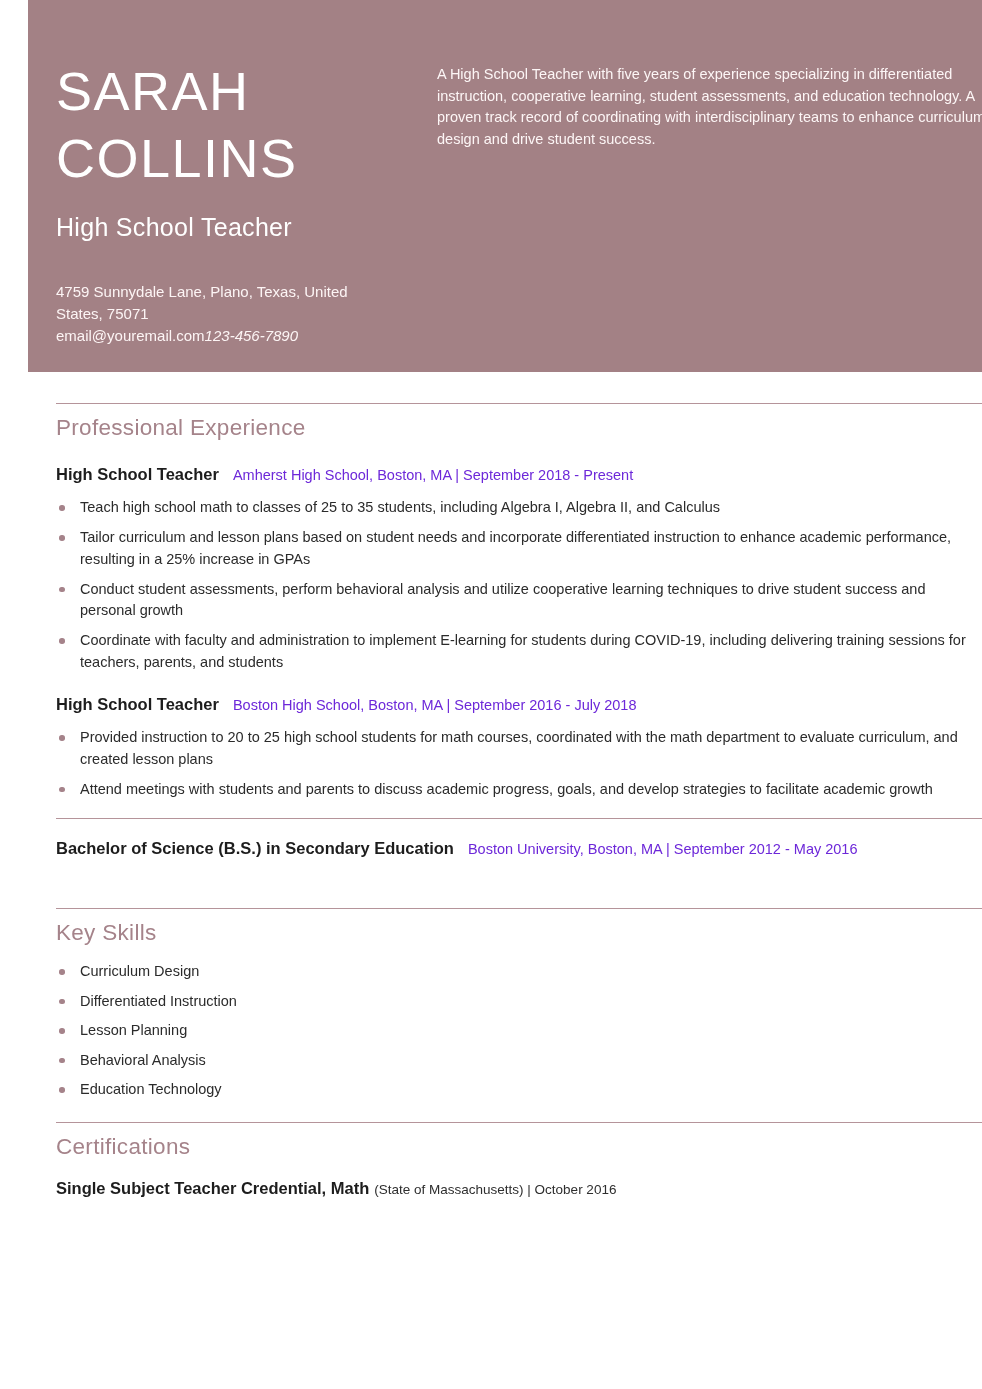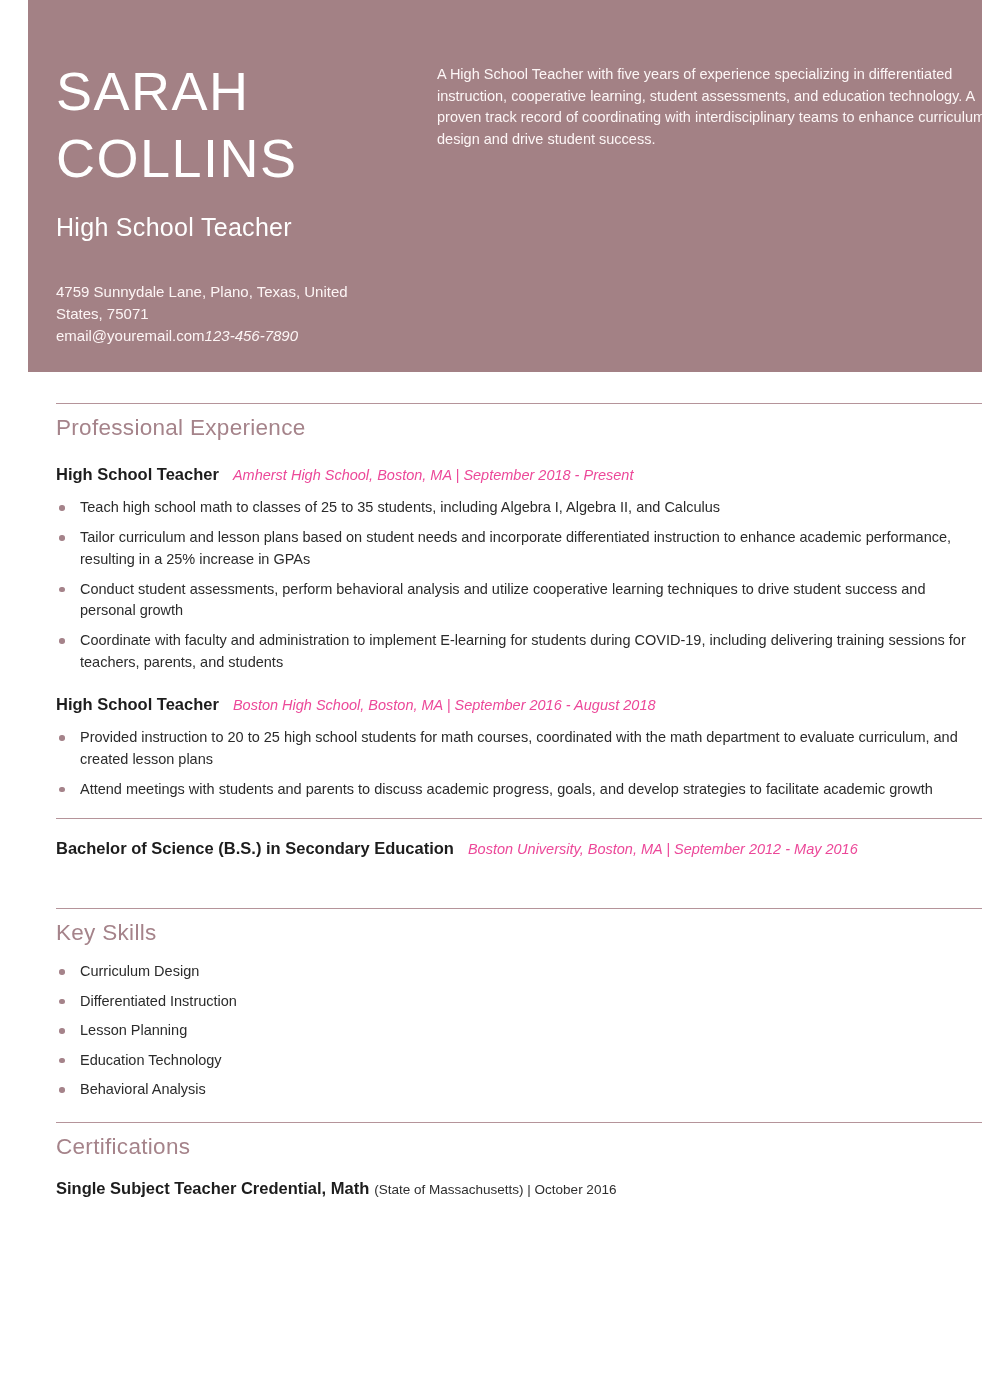--- a/index.html
+++ b/index.html
@@ -89,23 +89,22 @@
 
   .job-header { margin-top: 21px; line-height: 21px; }
   .entry-title {
     font-size: 16.5px;
     font-weight: 700;
     color: #1d1d1d;
   }
   .entry-meta {
     font-size: 14.5px;
     font-weight: 400;
-    color: #ec4899;
+    color: #6d28d9;
     margin-left: 14px;
-    font-style: italic;
   }
   .entry-meta-small {
     font-size: 13.5px;
     font-weight: 400;
     color: #2e2e2e;
     margin-left: 5px;
   }
 
   ul.bullets {
     list-style: none;
@@ -189,21 +188,21 @@
         <span class="entry-title">High School Teacher</span><span class="entry-meta">Amherst High School, Boston, MA | September 2018 - Present</span>
       </div>
       <ul class="bullets">
         <li>Teach high school math to classes of 25 to 35 students, including Algebra I, Algebra II, and Calculus</li>
         <li>Tailor curriculum and lesson plans based on student needs and incorporate differentiated instruction to enhance academic performance, resulting in a 25% increase in GPAs</li>
         <li>Conduct student assessments, perform behavioral analysis and utilize cooperative learning techniques to drive student success and personal growth</li>
         <li>Coordinate with faculty and administration to implement E-learning for students during COVID-19, including delivering training sessions for teachers, parents, and students</li>
       </ul>
 
       <div class="job-header">
-        <span class="entry-title">High School Teacher</span><span class="entry-meta">Boston High School, Boston, MA | September 2016 - August 2018</span>
+        <span class="entry-title">High School Teacher</span><span class="entry-meta">Boston High School, Boston, MA | September 2016 - July 2018</span>
       </div>
       <ul class="bullets">
         <li>Provided instruction to 20 to 25 high school students for math courses, coordinated with the math department to evaluate curriculum, and created lesson plans</li>
         <li>Attend meetings with students and parents to discuss academic progress, goals, and develop strategies to facilitate academic growth</li>
       </ul>
     </section>
 
     <section>
       <hr class="rule rule-education">
       <div class="degree-line">
@@ -211,22 +210,22 @@
       </div>
     </section>
 
     <section>
       <hr class="rule rule-skills">
       <h2 class="section-title">Key Skills</h2>
       <ul class="skills-list">
         <li>Curriculum Design</li>
         <li>Differentiated Instruction</li>
         <li>Lesson Planning</li>
+        <li>Behavioral Analysis</li>
         <li>Education Technology</li>
-        <li>Behavioral Analysis</li>
       </ul>
     </section>
 
     <section>
       <hr class="rule rule-certs">
       <h2 class="section-title">Certifications</h2>
       <div class="cert-line">
         <span class="entry-title">Single Subject Teacher Credential, Math</span><span class="entry-meta-small">(State of Massachusetts) | October 2016</span>
       </div>
     </section>

